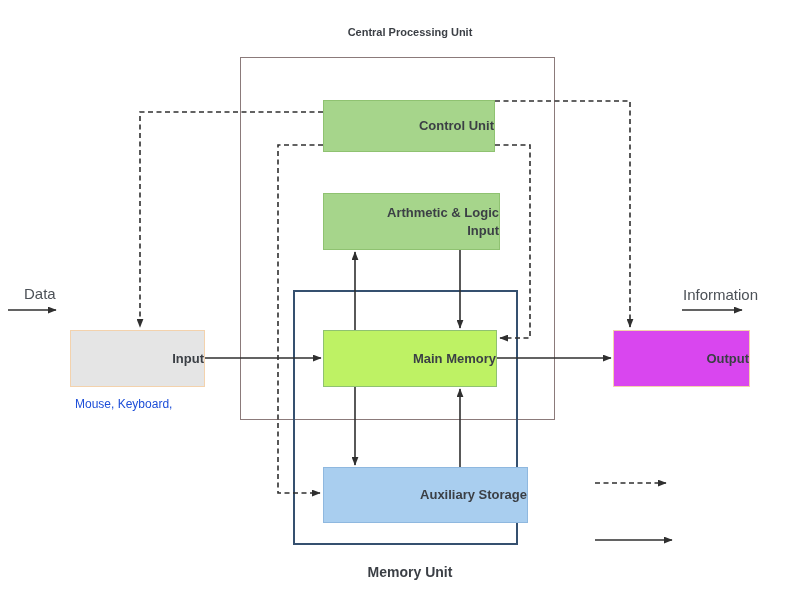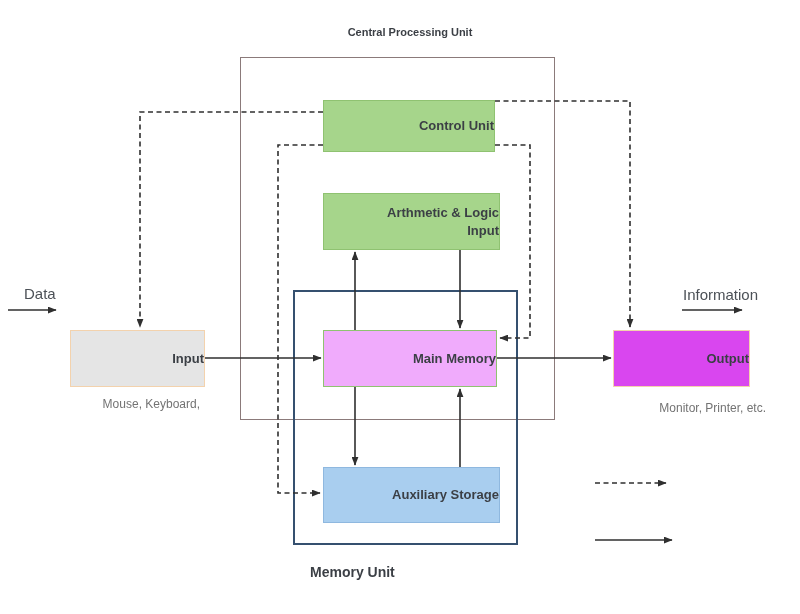--- a/index.html
+++ b/index.html
@@ -40,39 +40,39 @@
     justify-content: center;
     text-align: center;
     font-size: 13px;
     font-weight: 600;
     color: #3b3f45;
     box-sizing: border-box;
     line-height: 1.35;
   }
   .control-unit { left: 323px; top: 100px; width: 172px; height: 52px; background: #a6d58b; border: 1px solid #8fc271; }
   .alu          { left: 323px; top: 193px; width: 177px; height: 57px; background: #a6d58b; border: 1px solid #8fc271; }
-  .main-memory  { left: 323px; top: 330px; width: 174px; height: 57px; background: #f0abfc; border: 1px solid #8fc271; }
-  .aux-storage  { left: 323px; top: 467px; width: 177px; height: 56px; background: #a9ceef; border: 1px solid #8fb8df; }
+  .main-memory  { left: 323px; top: 330px; width: 174px; height: 57px; background: #bef264; border: 1px solid #8fc271; }
+  .aux-storage  { left: 323px; top: 467px; width: 205px; height: 56px; background: #a9ceef; border: 1px solid #8fb8df; }
   .input-node   { left: 70px;  top: 330px; width: 135px; height: 57px; background: #e5e5e5; border: 1px solid #f3d2ad; }
   .output-node  { left: 613px; top: 330px; width: 137px; height: 57px; background: #d946ef; border: 1px solid #f3d2ad; }
 
   .label {
     position: absolute;
     z-index: 2;
     color: #3b3f45;
   }
   .diagram-title { left: 260px; top: 26px;  width: 300px; text-align: center; font-size: 11px; font-weight: 600; }
-  .memory-title  { left: 310px; top: 564px; width: 200px; text-align: left; font-size: 14px; font-weight: 600; }
+  .memory-title  { left: 310px; top: 564px; width: 200px; text-align: center; font-size: 14px; font-weight: 600; }
 
   .caption {
     position: absolute;
     z-index: 2;
     font-size: 12px;
-    color: #737373;
-    text-align: right;
+    color: #1d4ed8;
+    text-align: left;
     line-height: 1.45;
   }
   .input-caption  { left: 75px;  top: 396px; width: 125px; }
   .output-caption { left: 598px; top: 400px; width: 168px; }
 
   .flow-label {
     position: absolute;
     z-index: 2;
     font-size: 15px;
     color: #4c5157;
@@ -144,15 +144,14 @@
   </div>
 
   <div class="node output-node">
     <span>Output</span>
   </div>
 
   <div class="caption input-caption">
     <div>Mouse, Keyboard,</div>
   </div>
 
-  <div class="caption output-caption">Monitor, Printer, etc.</div>
 
 </div>
 
 </body></html>

